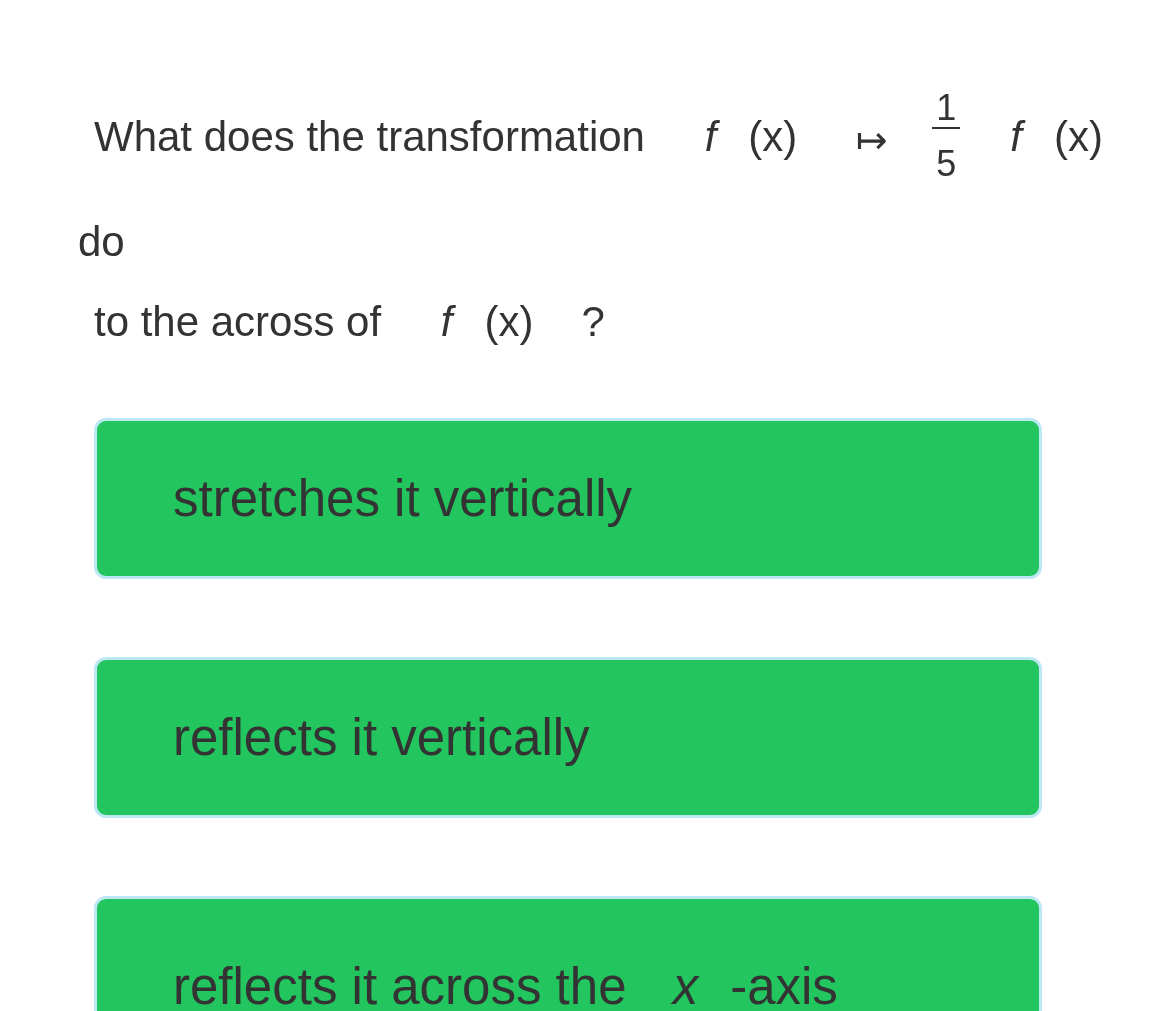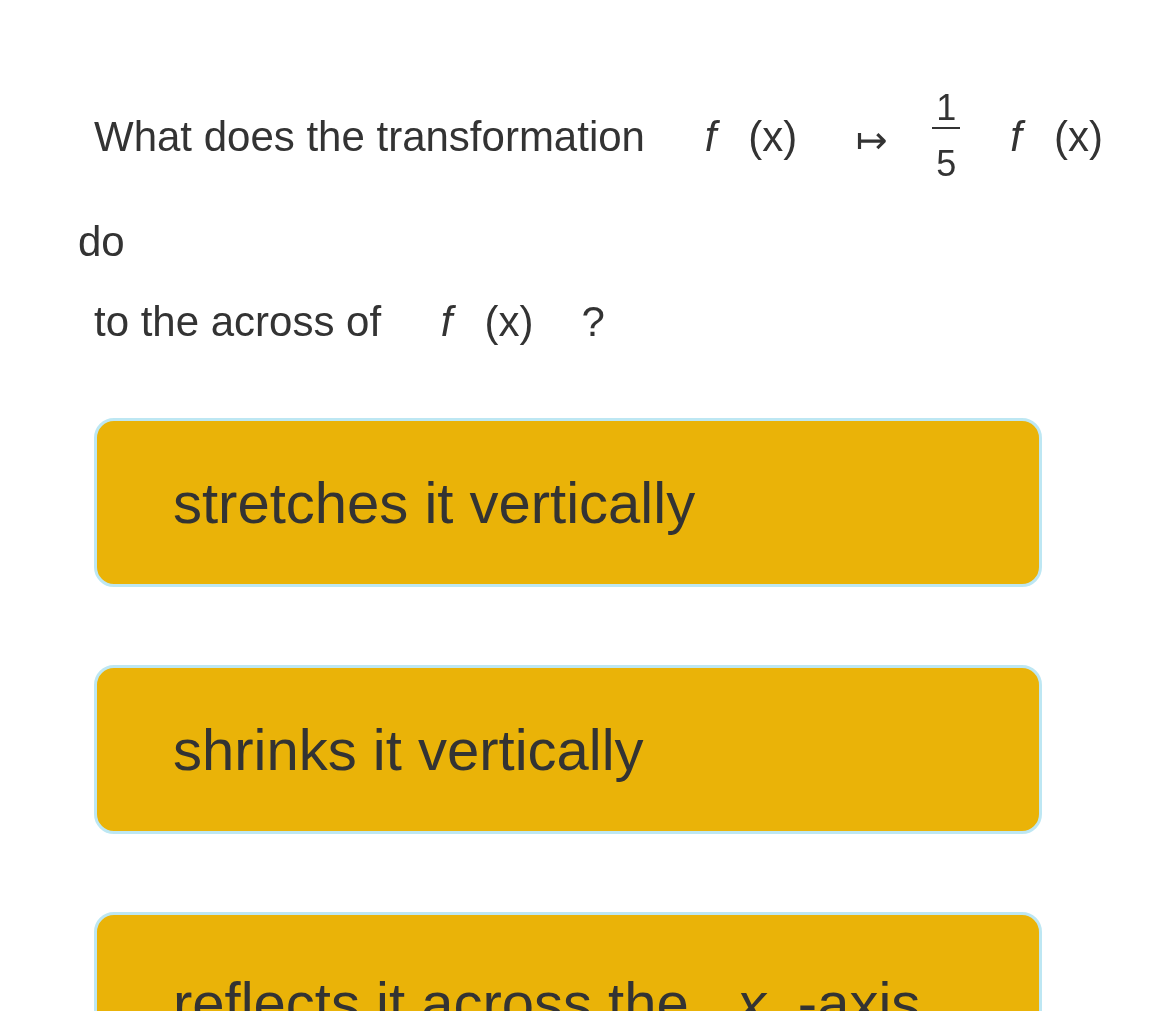--- a/index.html
+++ b/index.html
@@ -41,24 +41,24 @@
     padding: 1px 4px 0 4px;
   }
   .options {
     display: flex;
     flex-direction: column;
     gap: 46px;
     width: 980px;
   }
   .option {
     border: 3px solid #bde7f3;
-    border-radius: 20px;
-    background: #eab308;
+    border-radius: 12px;
+    background: #22c55e;
     padding: 48px 60px;
-    font-size: 58px;
+    font-size: 51px;
     color: #333333;
     cursor: pointer;
     text-align: left;
     font-family: inherit;
   }
   .option .ital { font-style: italic; }
   .option.partial {
     padding-bottom: 17px;
     height: 150px;
     overflow: hidden;
@@ -70,18 +70,18 @@
 <div class="question">
   <span>What does the transformation </span><span class="fx"><span>f</span><span style="font-style:normal">(x)</span></span><span class="arrow"> ↦ </span><span class="frac"><span class="num">1</span><span class="den">5</span></span><span class="fx"><span>f</span><span style="font-style:normal">(x)</span></span><span> do</span><br>
   <span>to the across of </span><span class="fx"><span>f</span><span style="font-style:normal">(x)</span></span><span>?</span>
 </div>
 
 <div class="options">
   <button class="option">
     <span>stretches it vertically</span><span class="ital"></span><span></span>
   </button>
   <button class="option">
-    <span>shrinks it vertically</span><span class="ital"></span><span></span>
+    <span>reflects it vertically</span><span class="ital"></span><span></span>
   </button>
   <button class="option partial">
     <span>reflects it across the </span><span class="ital">x</span><span>-axis</span>
   </button>
 </div>
 
 </body></html>

